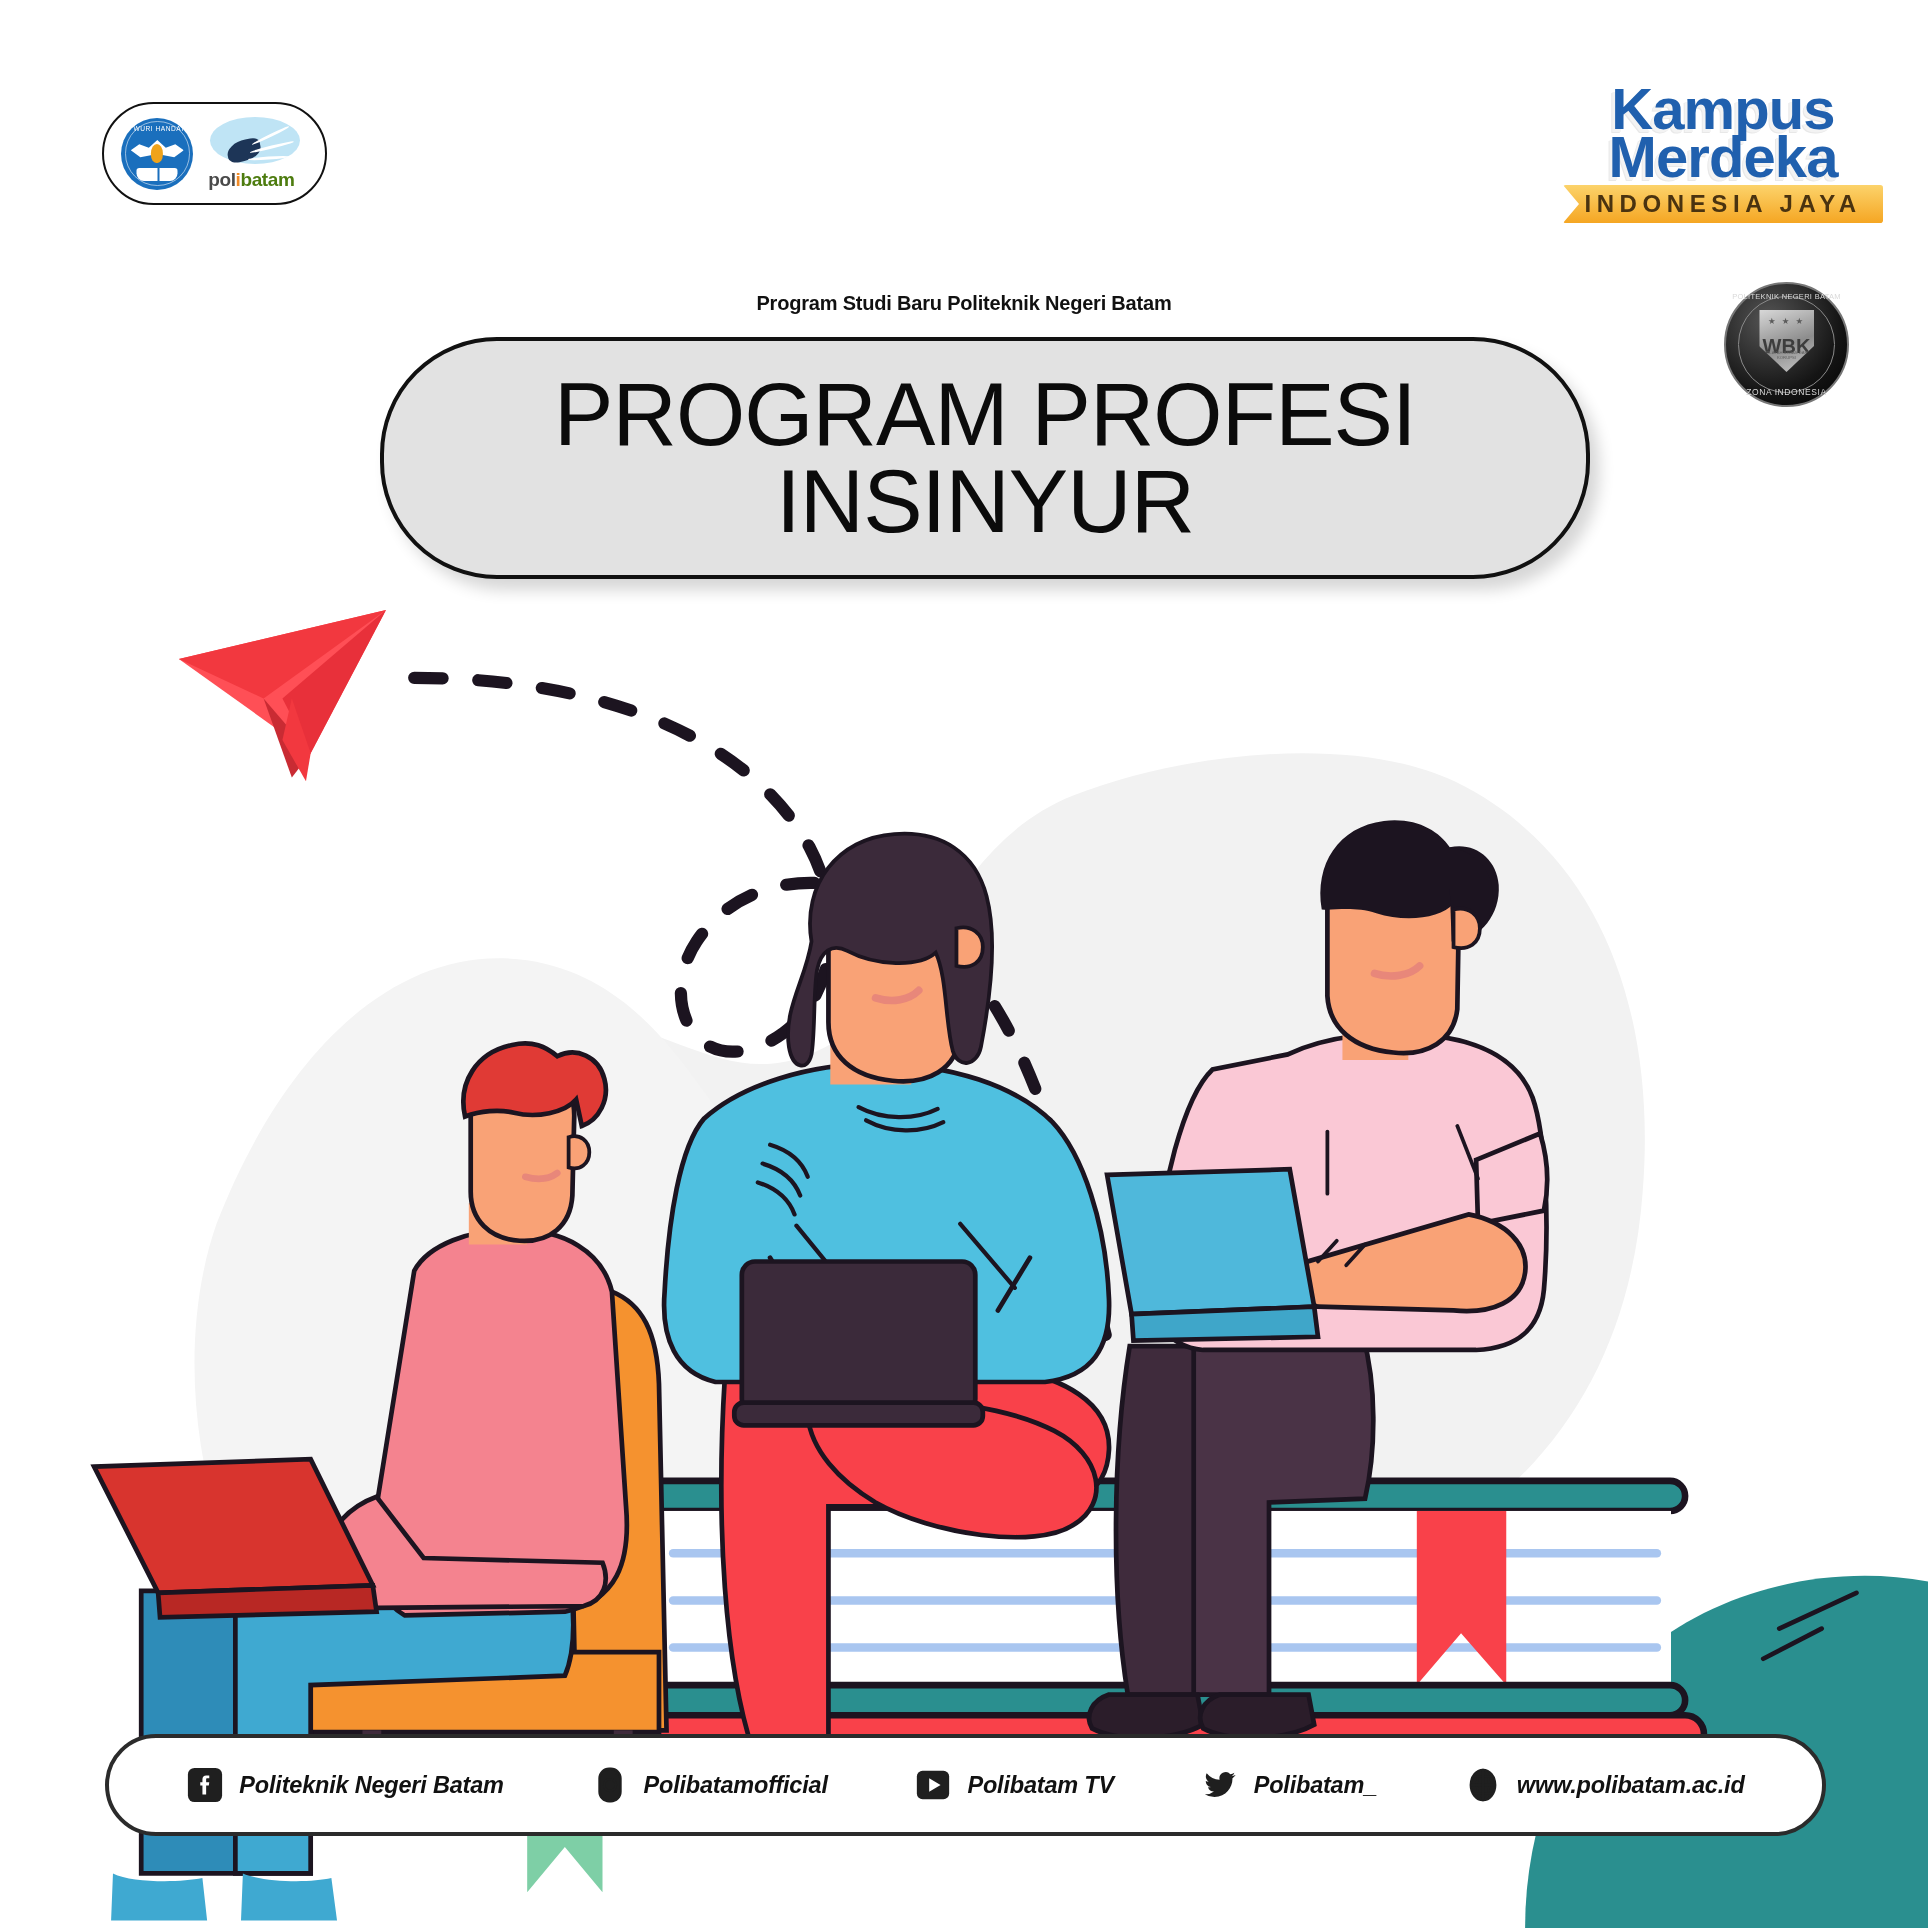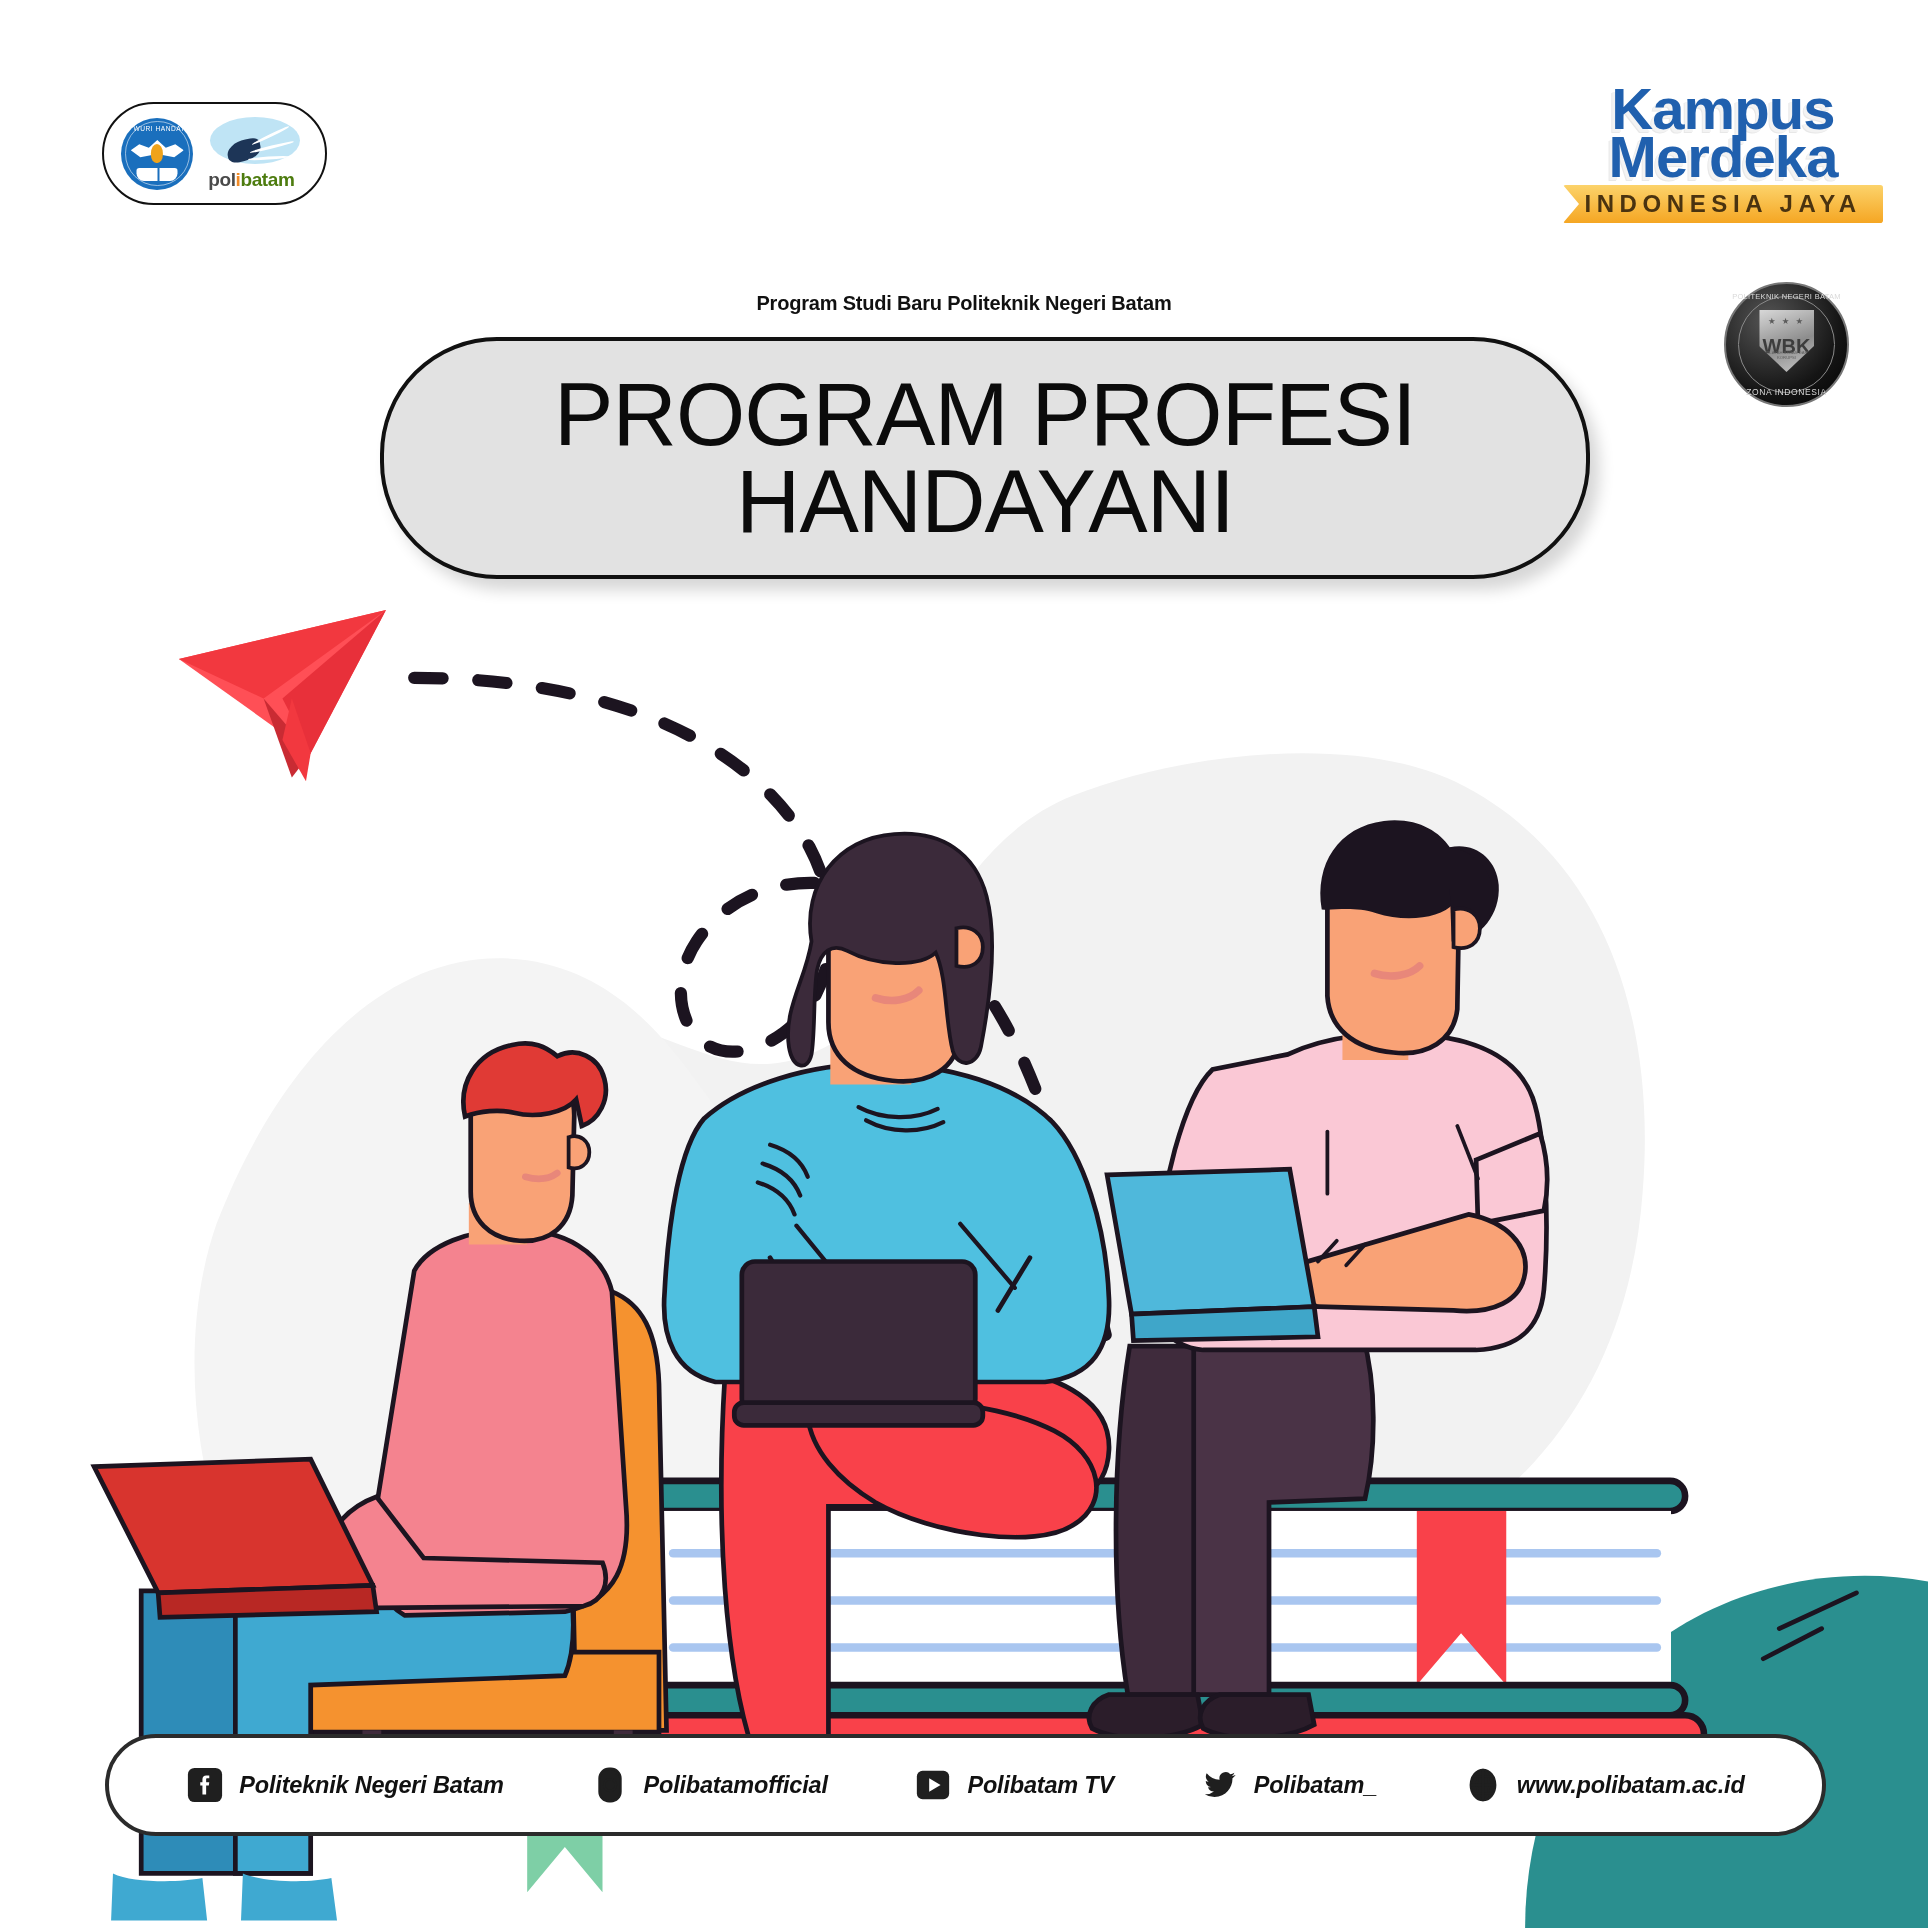--- a/index.html
+++ b/index.html
@@ -347,21 +347,21 @@
       <div class="w-sub">WILAYAH BEBAS DARI KORUPSI</div>
     </div>
     <div class="w-bot">ZONA INDONESIA</div>
   </div>
 
   <div class="subtitle">Program Studi Baru Politeknik Negeri Batam</div>
 
   <div class="title-pill">
     <div class="title-text">
       <span>PROGRAM PROFESI</span><br>
-      <span>HANDAYANI</span>
+      <span>INSINYUR</span>
     </div>
   </div>
 
   <div class="social-bar">
 
     <div class="social-item">
       <span class="si">
         <svg viewBox="0 0 40 40">
             <rect x="2" y="2" width="36" height="36" rx="7"></rect>
           <path d="M24.5 13h-2.1c-.9 0-1.2.5-1.2 1.2V17h3.3l-.5 3.6h-2.8V30h-3.9v-9.4H15V17h2.3v-3c0-2.5 1.5-4 4-4h3.2z" fill="#fff"></path>

